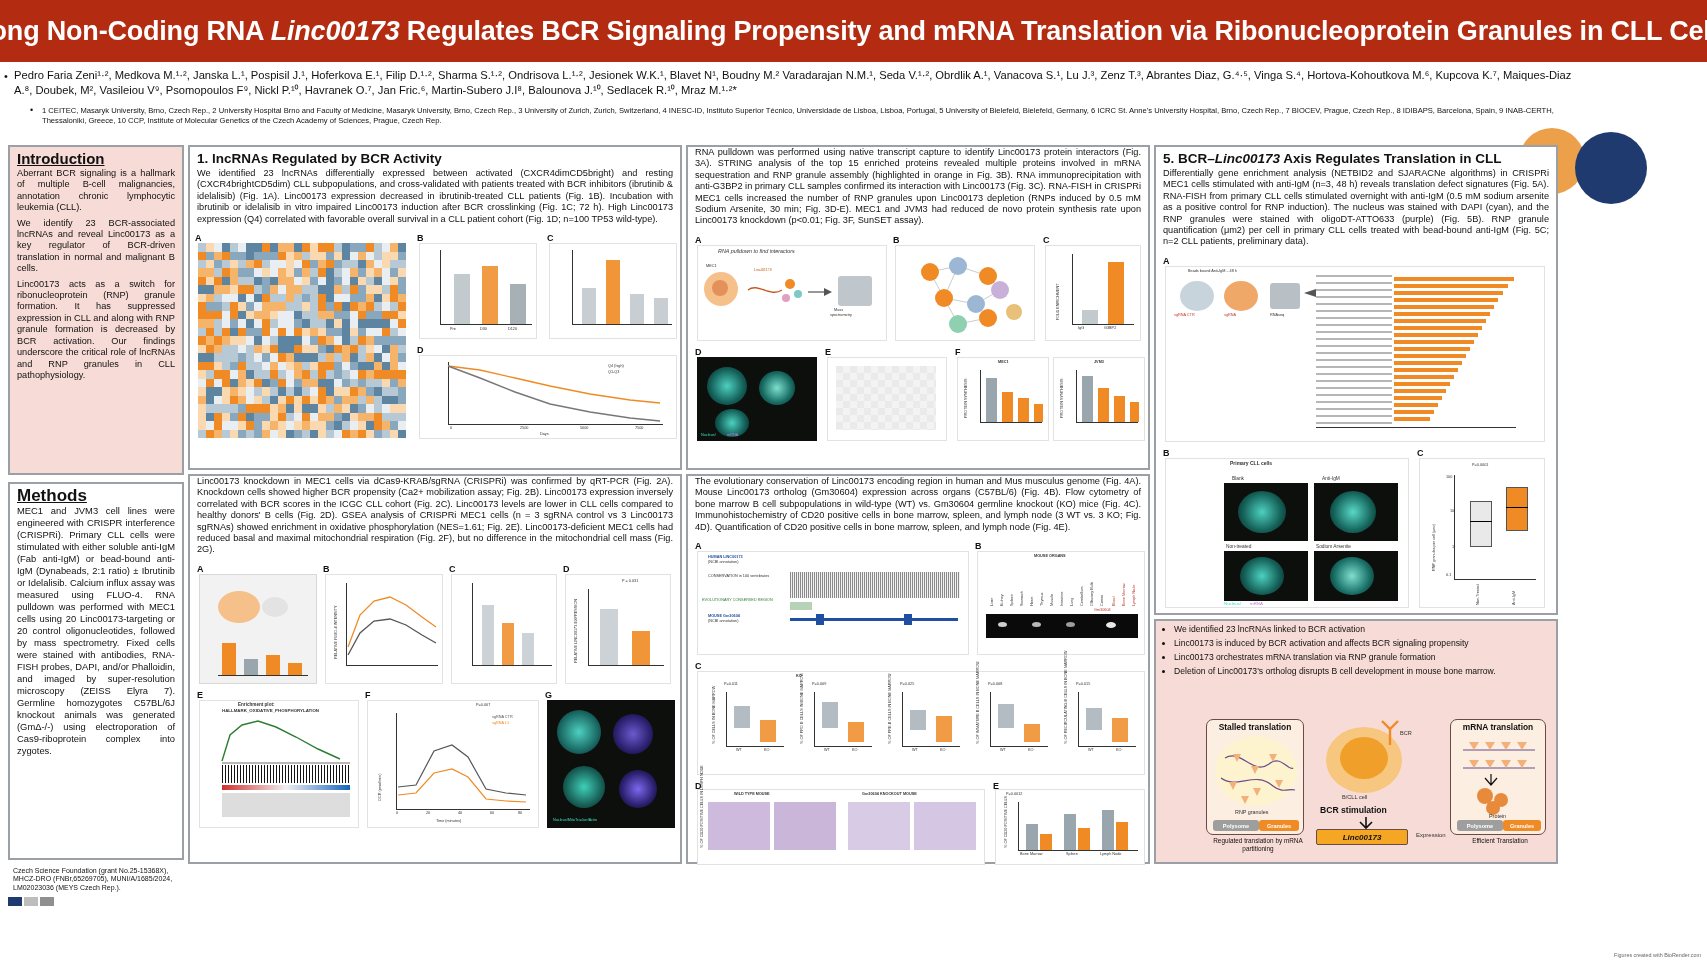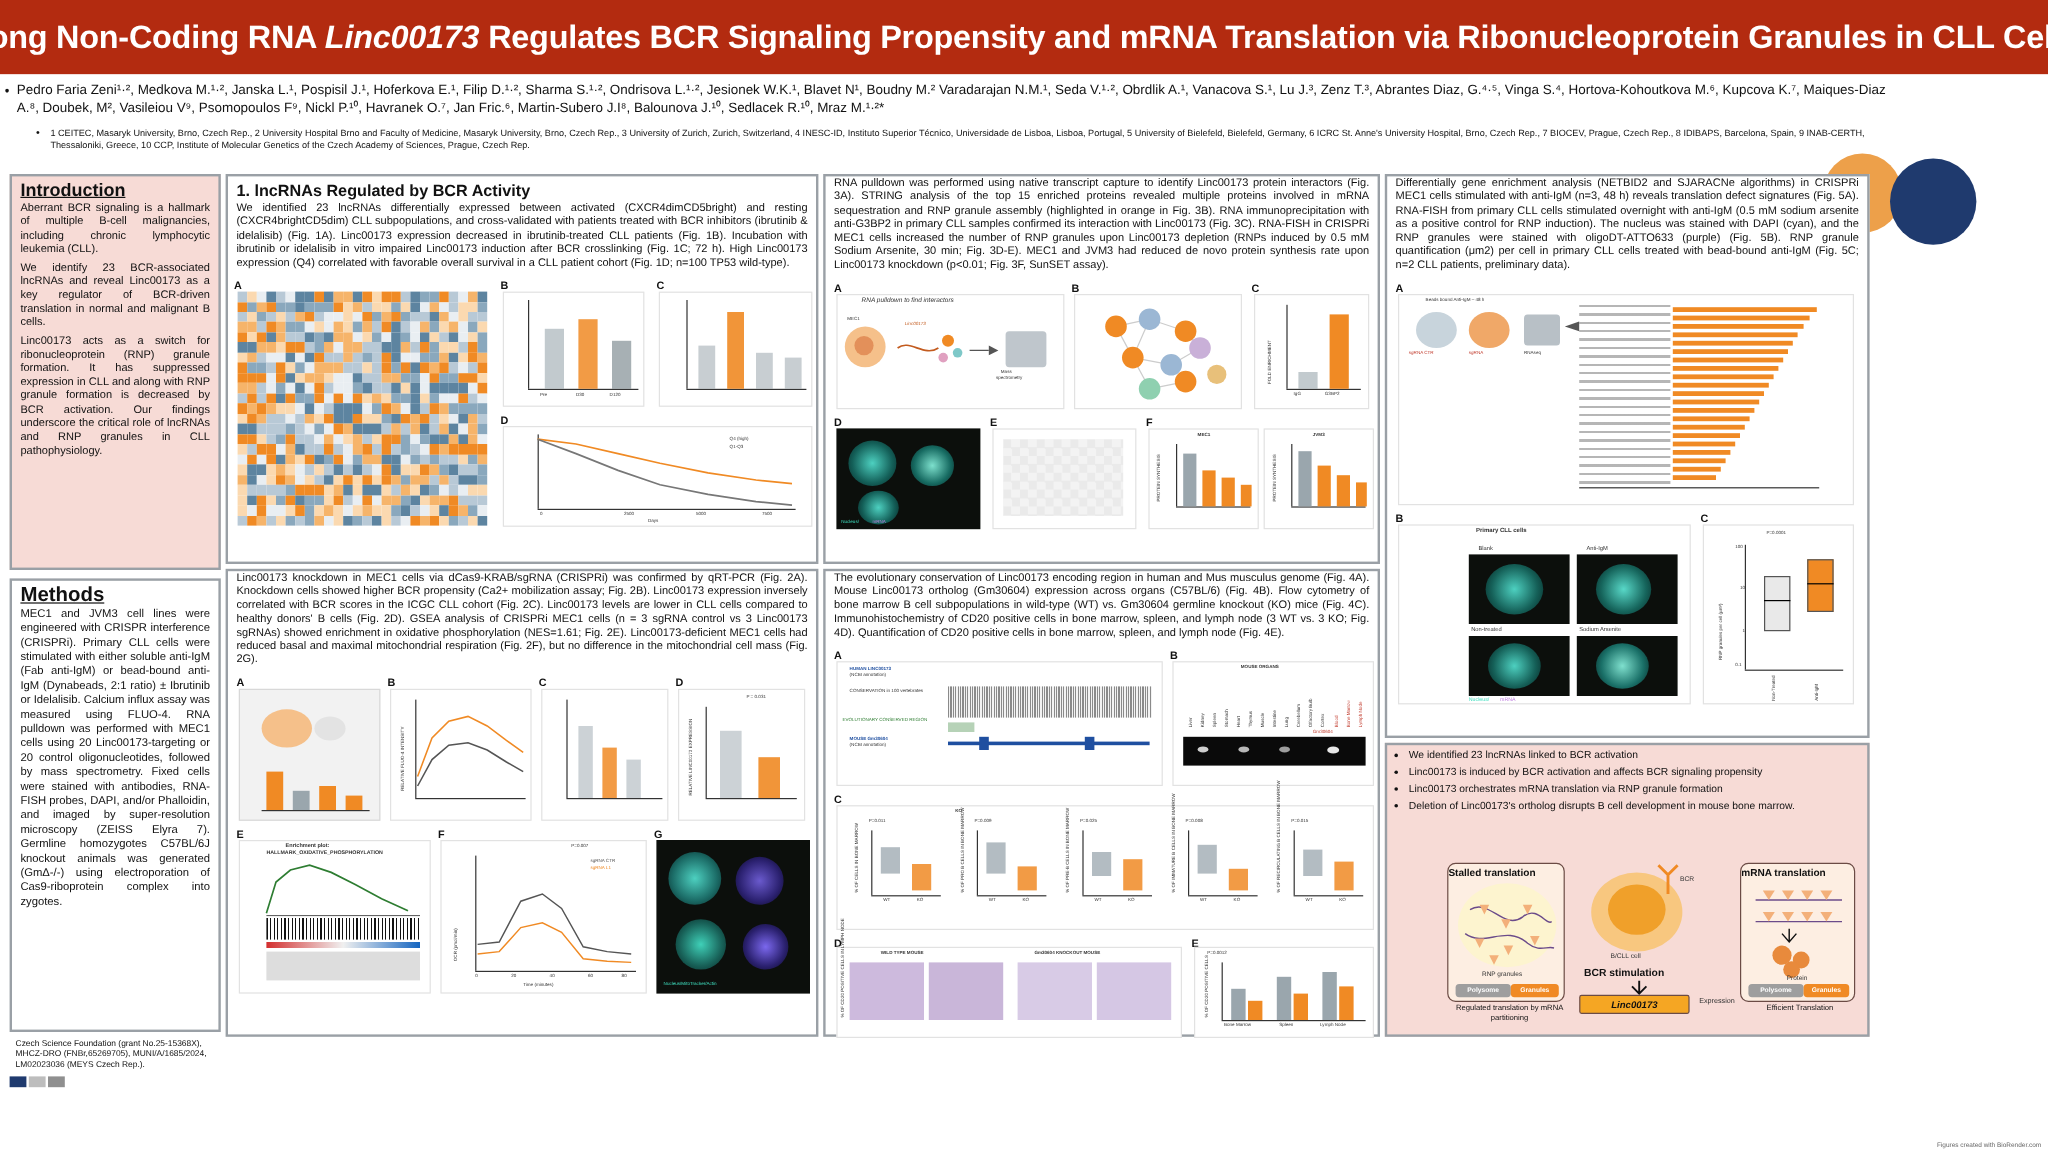--- a/index.html
+++ b/index.html
@@ -115,21 +115,21 @@
 
   
   .scheme {
     position:absolute; left:8px; top:92px; width:388px; height:140px;
     background:#f7dbd6;
   }
   .scard {
     position:absolute; border:1.6px solid #6b4b45; border-radius:7px;
     background:#fdeee2;
   }
-  .scard-t { position:absolute; top:2px; left:0; width:100%; text-align:left;
+  .scard-t { position:absolute; top:2px; left:0; width:100%; text-align:center;
              font-size:8.4px; font-weight:bold; color:#111; }
   .circlebig { position:absolute; border-radius:50%; }
   .pill { position:absolute; border-radius:3px; font-size:5.6px; color:#fff;
           display:flex; align-items:center; justify-content:center; font-weight:bold;}
   .arrowbox { position:absolute; background:#f5a623; border:1.4px solid #6b4b45;
               display:flex; align-items:center; justify-content:center;
               font-size:8px; font-weight:bold; font-style:italic; color:#111; }
 
   .credit { position:absolute; right:6px; bottom:2px; font-size:5.4px; color:#666;}
 </style>
@@ -150,21 +150,21 @@
   <div class="affil">
     <span class="bullet">•</span>
     <span>1 CEITEC, Masaryk University, Brno, Czech Rep., 2 University Hospital Brno and Faculty of Medicine, Masaryk University, Brno, Czech Rep., 3 University of Zurich, Zurich, Switzerland, 4 INESC-ID, Instituto Superior Técnico, Universidade de Lisboa, Lisboa, Portugal, 5 University of Bielefeld, Bielefeld, Germany, 6 ICRC St. Anne's University Hospital, Brno, Czech Rep., 7 BIOCEV, Prague, Czech Rep., 8 IDIBAPS, Barcelona, Spain, 9 INAB-CERTH, Thessaloniki, Greece, 10 CCP, Institute of Molecular Genetics of the Czech Academy of Sciences, Prague, Czech Rep.</span>
   </div>
   <div class="deco-orange"></div>
   <div class="deco-navy"></div>
 </div>
 
 <div class="panel pink" id="intro">
   <div class="panel-h underline">Introduction</div>
-  <div class="ptext">Aberrant BCR signaling is a hallmark of multiple B-cell malignancies, including chronic lymphocytic leukemia (CLL).</div>
+  <div class="ptext">Aberrant BCR signaling is a hallmark of multiple B-cell malignancies, annotation chronic lymphocytic leukemia (CLL).</div>
   <div class="ptext">We identify 23 BCR-associated lncRNAs and reveal Linc00173 as a key regulator of BCR-driven translation in normal and malignant B cells.</div>
   <div class="ptext">Linc00173 acts as a switch for ribonucleoprotein (RNP) granule formation. It has suppressed expression in CLL and along with RNP granule formation is decreased by BCR activation. Our findings underscore the critical role of lncRNAs and RNP granules in CLL pathophysiology.</div>
 </div>
 
 <div class="panel" id="methods">
   <div class="panel-h underline" style="font-size:17px;">Methods</div>
   <div class="ptext" style="font-size:9.4px;line-height:12px;">MEC1 and JVM3 cell lines were engineered with CRISPR interference (CRISPRi). Primary CLL cells were stimulated with either soluble anti-IgM (Fab anti-IgM) or bead-bound anti-IgM (Dynabeads, 2:1 ratio) ± Ibrutinib or Idelalisib. Calcium influx assay was measured using FLUO-4. RNA pulldown was performed with MEC1 cells using 20 Linc00173-targeting or 20 control oligonucleotides, followed by mass spectrometry. Fixed cells were stained with antibodies, RNA-FISH probes, DAPI, and/or Phalloidin, and imaged by super-resolution microscopy (ZEISS Elyra 7). Germline homozygotes C57BL/6J knockout animals was generated (GmΔ-/-) using electroporation of Cas9-riboprotein complex into zygotes.</div>
 </div>
 
 <div class="panel" id="funding" style="border:none;">
@@ -1140,20 +1140,23 @@
       <div style="position:absolute;left:120px;top:32px;width:12px;height:28px;background:#f08a24;"></div>
       <div class="tiny2" style="left:24px;top:62px;">Bone Marrow</div>
       <div class="tiny2" style="left:70px;top:62px;">Spleen</div>
       <div class="tiny2" style="left:104px;top:62px;">Lymph Node</div>
       <div class="tiny2 vlabel" style="left:8px;top:58px;">% OF CD20 POSITIVE CELLS</div>
     </div>
   </div>
 </div>
 
 <div class="panel" id="p5">
+  <div class="panel-h">
+    <span>5. BCR–</span><i>Linc00173</i><span> Axis Regulates Translation in CLL</span>
+  </div>
   <div class="ptext">Differentially gene enrichment analysis (NETBID2 and SJARACNe algorithms) in CRISPRi MEC1 cells stimulated with anti-IgM (n=3, 48 h) reveals translation defect signatures (Fig. 5A). RNA-FISH from primary CLL cells stimulated overnight with anti-IgM (0.5 mM sodium arsenite as a positive control for RNP induction). The nucleus was stained with DAPI (cyan), and the RNP granules were stained with oligoDT-ATTO633 (purple) (Fig. 5B). RNP granule quantification (μm2) per cell in primary CLL cells treated with bead-bound anti-IgM (Fig. 5C; n=2 CLL patients, preliminary data).</div>
 
   <div class="fig-area" style="height:360px;">
 
     <span class="flet" style="left:2px;top:2px;">A</span>
     <div class="whiteblk" style="left:4px;top:12px;width:380px;height:176px;">
       <div class="tiny2" style="left:22px;top:2px;">Beads bound Anti-IgM – 48 h</div>
       <div class="circlebig" style="left:14px;top:14px;width:34px;height:30px;background:#c8d4dc;"></div>
       <div class="tiny2" style="left:8px;top:46px;color:#c0392b;">sgRNA CTR</div>
       <div class="circlebig" style="left:58px;top:14px;width:34px;height:30px;background:#f0a868;"></div>

